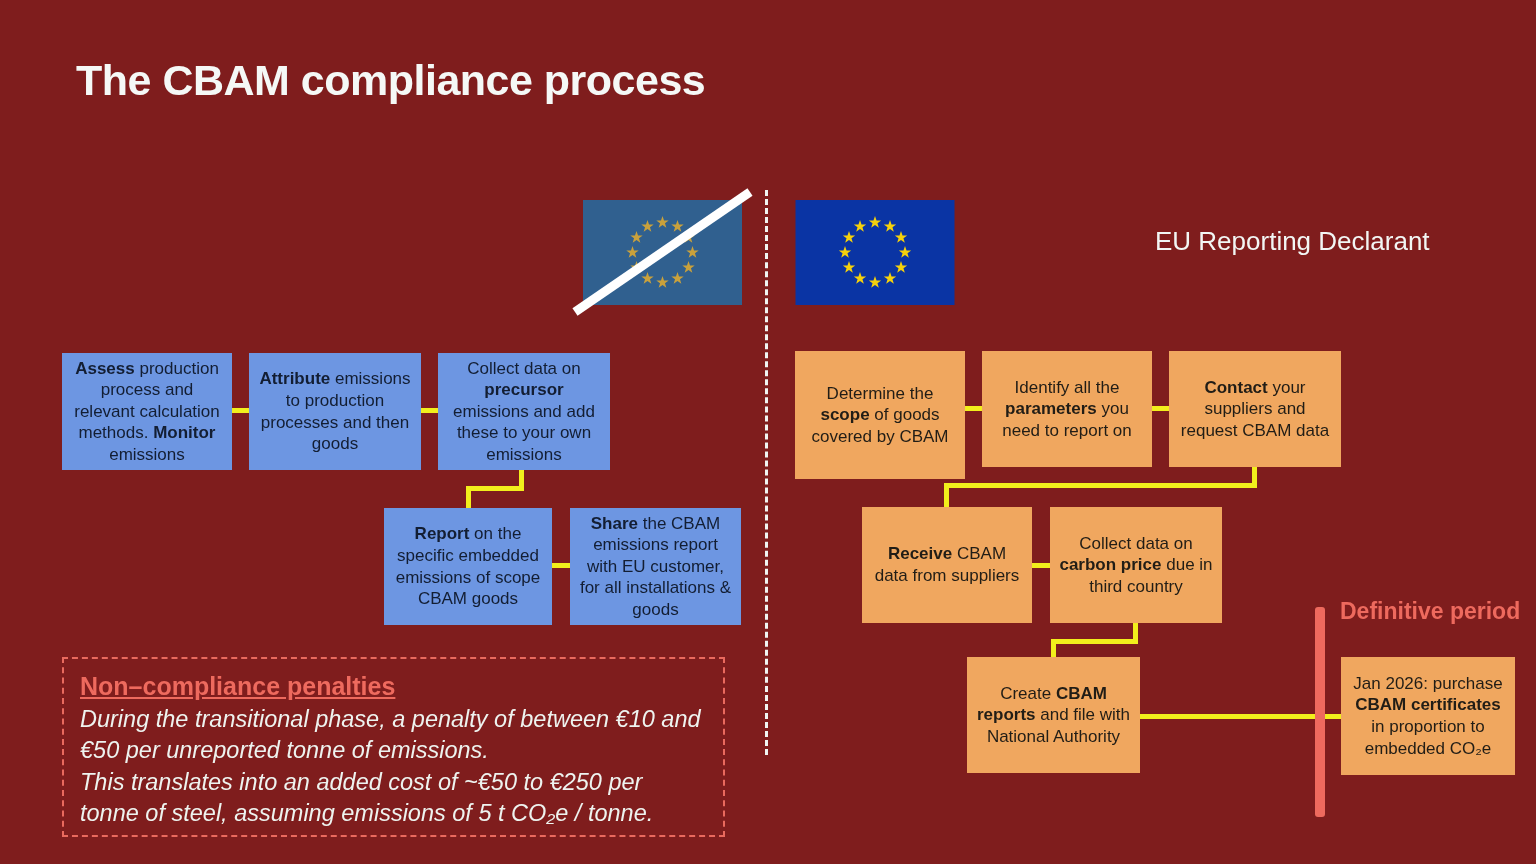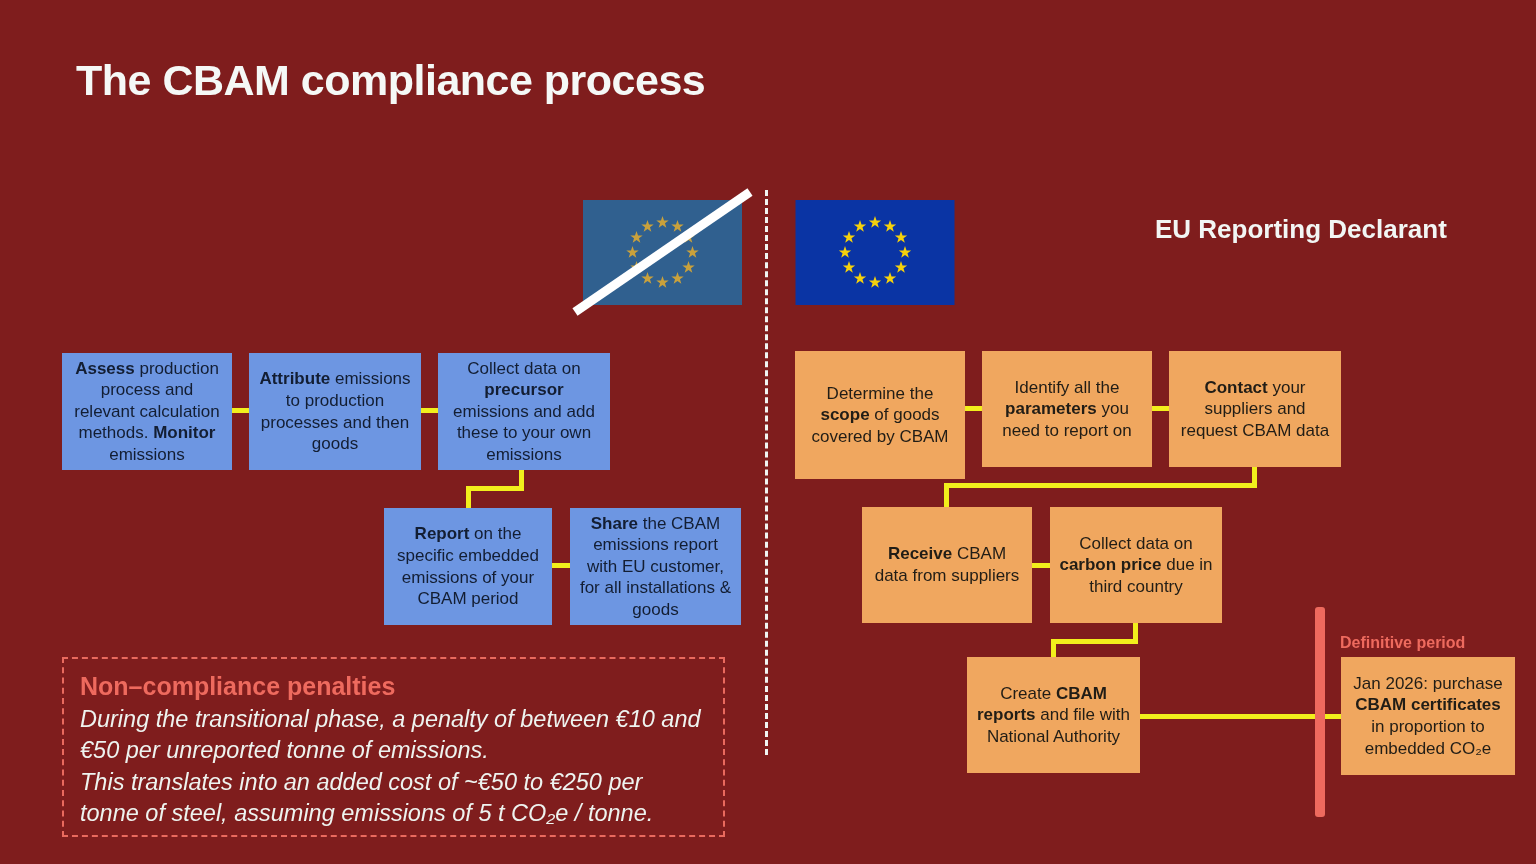--- a/index.html
+++ b/index.html
@@ -11,49 +11,49 @@
   }
   .title {
     position:absolute; left:76px; top:56px;
     font-size:43px; font-weight:700; color:#f5f8f6; letter-spacing:-0.5px;
   }
   .section-header {
     position:absolute; color:#f2f6f4; font-size:26px; font-weight:500;
     white-space:nowrap;
   }
   .hdr-left { left:77px; top:211px; }
-  .hdr-right { left:1155px; top:214px;font-weight:bold; }
+  .hdr-right { left:1155px; top:226px; }
   .divider {
     position:absolute; left:765px; top:190px; height:565px; width:0;
     border-left:3px dashed #f0f4f2;
   }
   .flag { position:absolute; overflow:visible; }
   .box {
     position:absolute; box-sizing:border-box;
     display:flex; align-items:center; justify-content:center;
     text-align:center; padding:6px 9px;
     font-size:17px; line-height:1.27;
   }
   .box b { font-weight:700; }
   .blue   { background:#6d96e2; color:#131e33; }
   .orange { background:#f0a75f; color:#211d16; }
   .conn { position:absolute; background:#f2ef1c; }
   .pen-box {
     position:absolute; left:62px; top:657px; width:663px; height:180px;
     box-sizing:border-box; border:2px dashed #e96a5e; padding:13px 16px 0 16px;
   }
-  .pen-title { margin:0 0 3px 0; font-size:25px; font-weight:700; color:#ee6a5e; }
+  .pen-title { margin:0 0 3px 0; font-size:25px; font-weight:700; color:#ee6a5e;text-decoration:underline; }
   .pen-body  { margin:0; font-size:23.5px; line-height:1.33; color:#eef3ef;font-style:italic; }
   .def-line  {
     position:absolute; left:1315px; top:607px; width:10px; height:210px;
     background:#ee6a5e; border-radius:3px;
   }
   .def-label {
     position:absolute; left:1340px; top:598px;
-    font-size:16px; font-weight:700; color:#ee6a5e; white-space:nowrap;margin-top:36px;
+    font-size:23px; font-weight:700; color:#ee6a5e; white-space:nowrap;
   }
   .hidden-defs { position:absolute; width:0; height:0; }
 </style>
 </head>
 <body>
 
 <div class="stage">
 
   <svg class="hidden-defs" aria-hidden="true">
     <defs>
@@ -107,21 +107,21 @@
   <div class="box blue" style="left:62px;top:353px;width:170px;height:117px">
       <div><b>Assess</b><span> production process and relevant calculation methods. </span><b>Monitor</b><span> emissions</span></div>
     </div>
   <div class="box blue" style="left:249px;top:353px;width:172px;height:117px">
       <div><b>Attribute</b><span> emissions to production processes and then goods</span></div>
     </div>
   <div class="box blue" style="left:438px;top:353px;width:172px;height:117px">
       <div><span>Collect data on </span><b>precursor</b><span> emissions and add these to your own emissions</span></div>
     </div>
   <div class="box blue" style="left:384px;top:508px;width:168px;height:117px">
-      <div><b>Report</b><span> on the specific embedded emissions of your CBAM period</span></div>
+      <div><b>Report</b><span> on the specific embedded emissions of scope CBAM goods</span></div>
     </div>
   <div class="box blue" style="left:570px;top:508px;width:171px;height:117px">
       <div><b>Share</b><span> the CBAM emissions report with EU customer, for all installations &amp; goods</span></div>
     </div>
 
   <div class="box orange" style="left:795px;top:351px;width:170px;height:128px">
       <div><span>Determine the </span><b>scope</b><span> of goods covered by CBAM</span></div>
     </div>
   <div class="box orange" style="left:982px;top:351px;width:170px;height:116px">
       <div><span>Identify all the </span><b>parameters</b><span> you need to report on</span></div>

